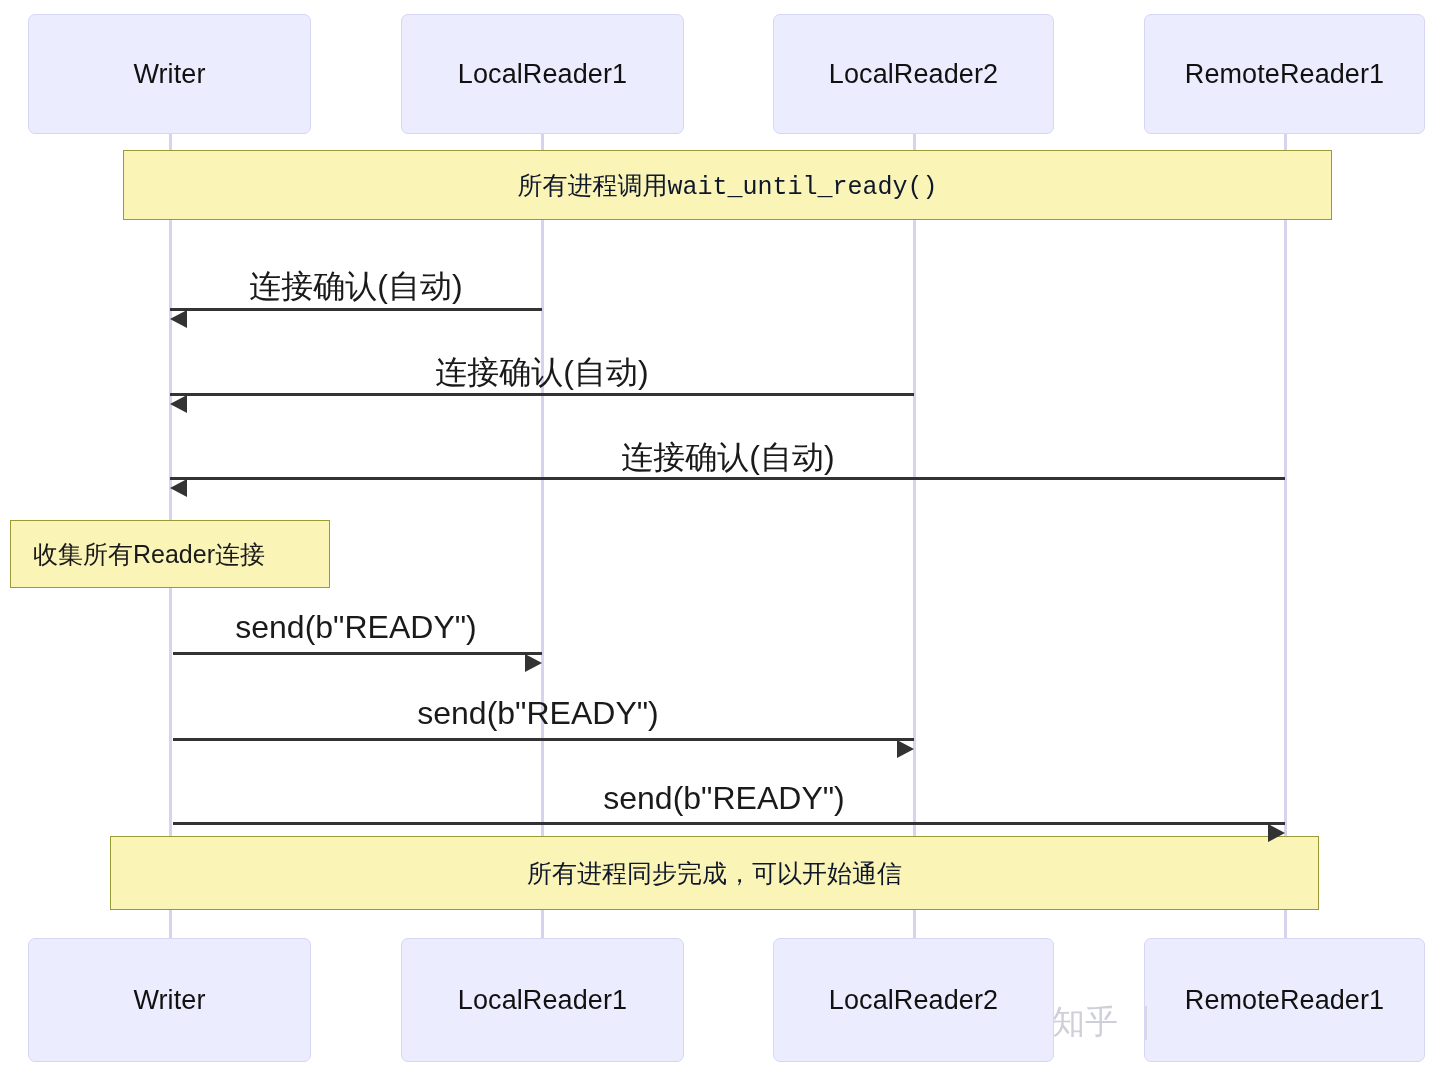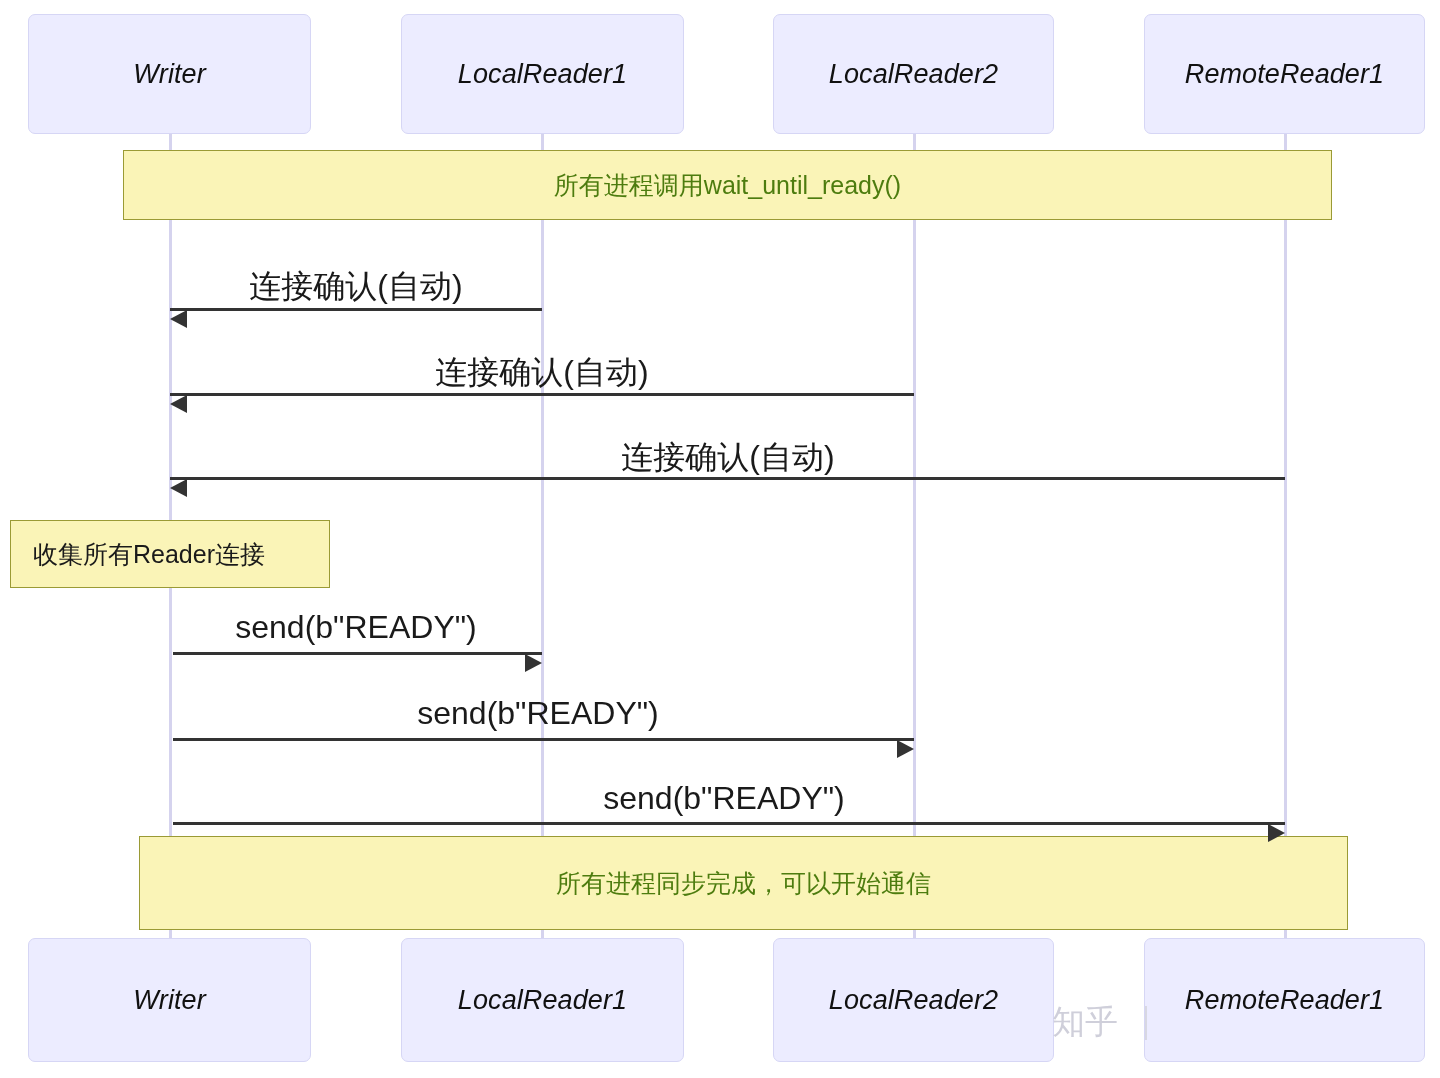--- a/index.html
+++ b/index.html
@@ -25,42 +25,42 @@
     background: #ECECFF;
     border: 1px solid #d6d6f5;
     border-radius: 7px;
     display: flex;
     align-items: center;
     justify-content: center;
     color: #111111;
     font-size: 27px;
     line-height: 1;
     letter-spacing: 0.1px;
-    font-style: italic;
   }
   .actor-label { pointer-events: none; }
 
   
   .lifeline {
     position: absolute;
     width: 3px;
     background: #d5d3ee;
   }
 
   
   .note-band {
     position: absolute;
     box-sizing: border-box;
     background: #FAF4B7;
     border: 1.5px solid #9a9a35;
     display: flex;
     align-items: center;
     justify-content: center;
-    color: #4d7c0f;
+    color: #0f172a;
     font-size: 25px;
+    font-family: Liberation Mono, monospace;
   }
 
   
   .note-small {
     position: absolute;
     box-sizing: border-box;
     background: #FAF4B7;
     border: 1.5px solid #9a9a35;
     display: flex;
     align-items: center;
@@ -143,21 +143,21 @@
     </div>
     <div class="actor-box" style="left: 1144px; top: 938px; width: 281px; height: 124px;">
       <span class="actor-label">RemoteReader1</span>
     </div>
     <div class="note-band" style="left: 123px; top: 150px; width: 1209px; height: 70px;">
       <span class="note-text">所有进程调用wait_until_ready()</span>
     </div>
     <div class="note-small" style="left: 10px; top: 496px; width: 320px; height: 68px; margin-top: 24px;">
       <span class="note-text">收集所有Reader连接</span>
     </div>
-    <div class="note-band" style="left: 139px; top: 836px; width: 1209px; height: 94px;">
+    <div class="note-band" style="left: 110px; top: 836px; width: 1209px; height: 74px;">
       <span class="note-text">所有进程同步完成，可以开始通信</span>
     </div>
     <div class="msg"></div>
     <div class="msg-line" style="left: 170px; top: 308px; width: 372px;"></div>
     <div class="msg-head left" style="top: 309.5px; left: 170px;"></div>
     <div class="msg-label" style="left: 356px; top: 265px;">连接确认(自动)</div>
     <div class="msg"></div>
     <div class="msg-line" style="left: 170px; top: 393px; width: 744px;"></div>
     <div class="msg-head left" style="top: 394.5px; left: 170px;"></div>
     <div class="msg-label" style="left: 542px; top: 351px;">连接确认(自动)</div>

